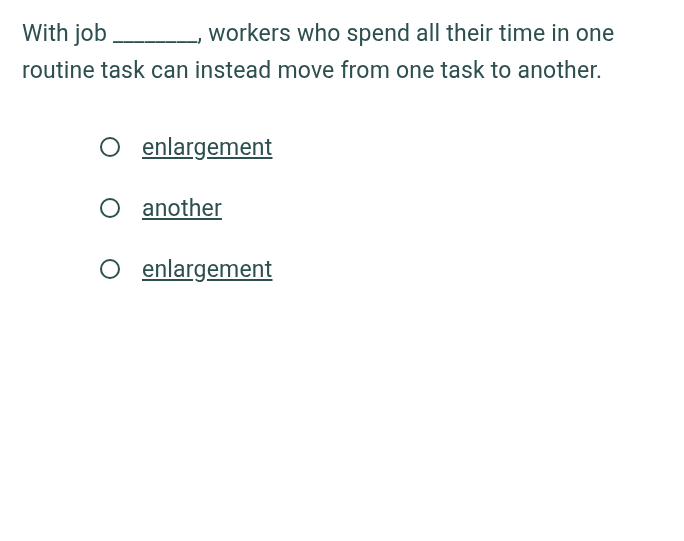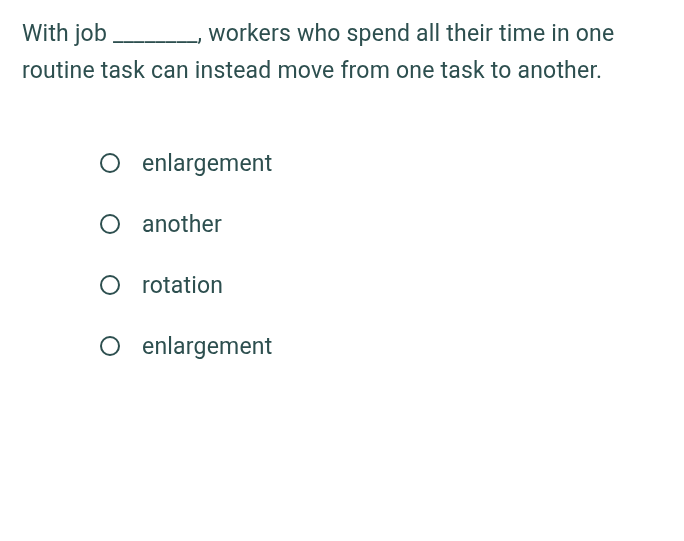--- a/index.html
+++ b/index.html
@@ -12,25 +12,26 @@
       background: #ffffff;
       width: 684px;
       height: 541px;
       padding: 16px 22px;
       color: #2d4f4f;
     }
     .question-text {
       font-size: 23px;
       line-height: 1.6;
       color: #2d4f4f;
-      margin-bottom: 60px;
+      margin-bottom: 44px;
       letter-spacing: 0.2px;
     }
     .options {
       padding-left: 78px;
+      text-decoration: underline;
     }
     .option {
       display: flex;
       align-items: center;
       margin-bottom: 34px;
       cursor: pointer;
     }
     .radio-circle {
       width: 20px;
       height: 20px;
@@ -54,19 +55,15 @@
   <div class="option">
     <span class="radio-circle"></span>
     <span class="option-label">enlargement</span>
   </div>
   <div class="option">
     <span class="radio-circle"></span>
     <span class="option-label">another</span>
   </div>
   <div class="option">
     <span class="radio-circle"></span>
-    <span class="option-label">rotation</span>
-  </div>
-  <div class="option">
-    <span class="radio-circle"></span>
     <span class="option-label">enlargement</span>
   </div>
 </div>
 
 </body></html>

